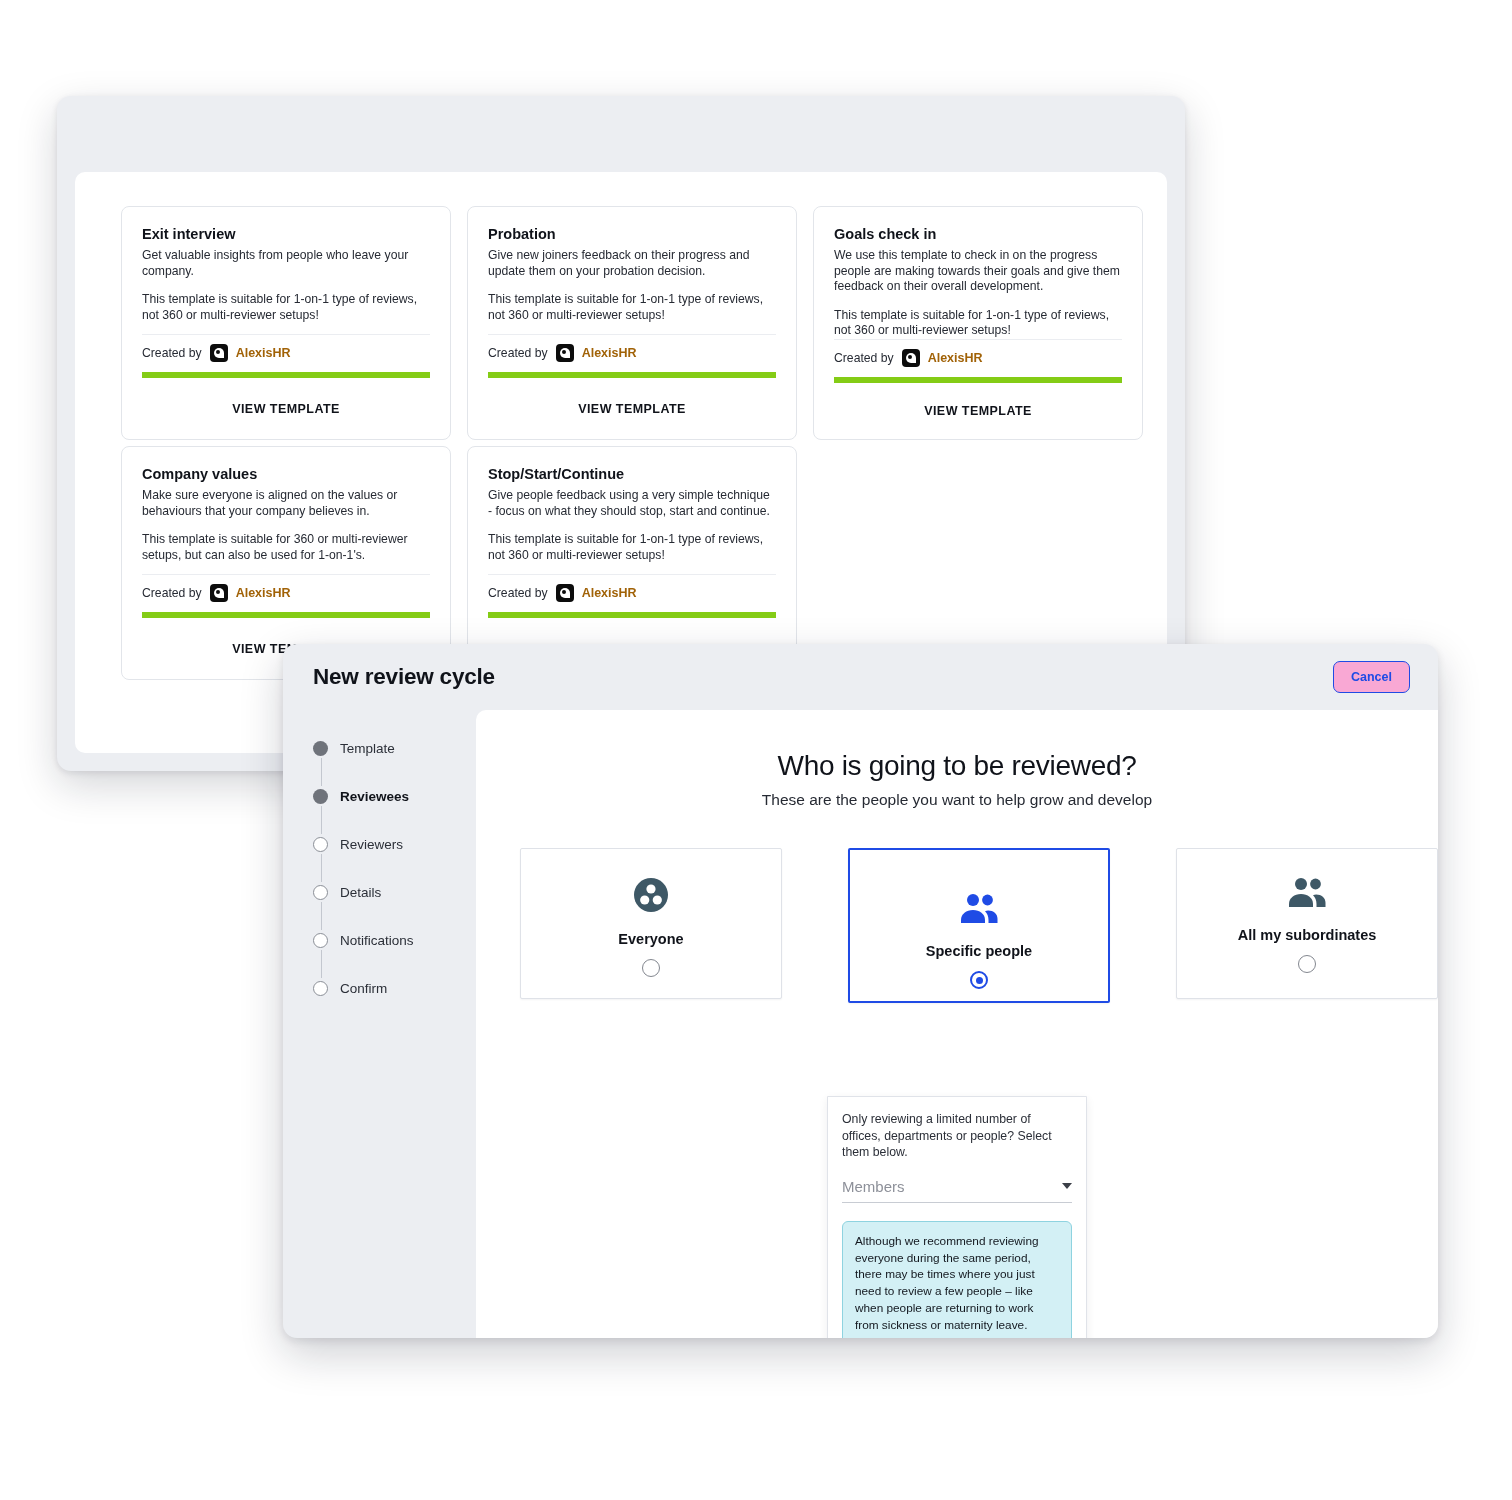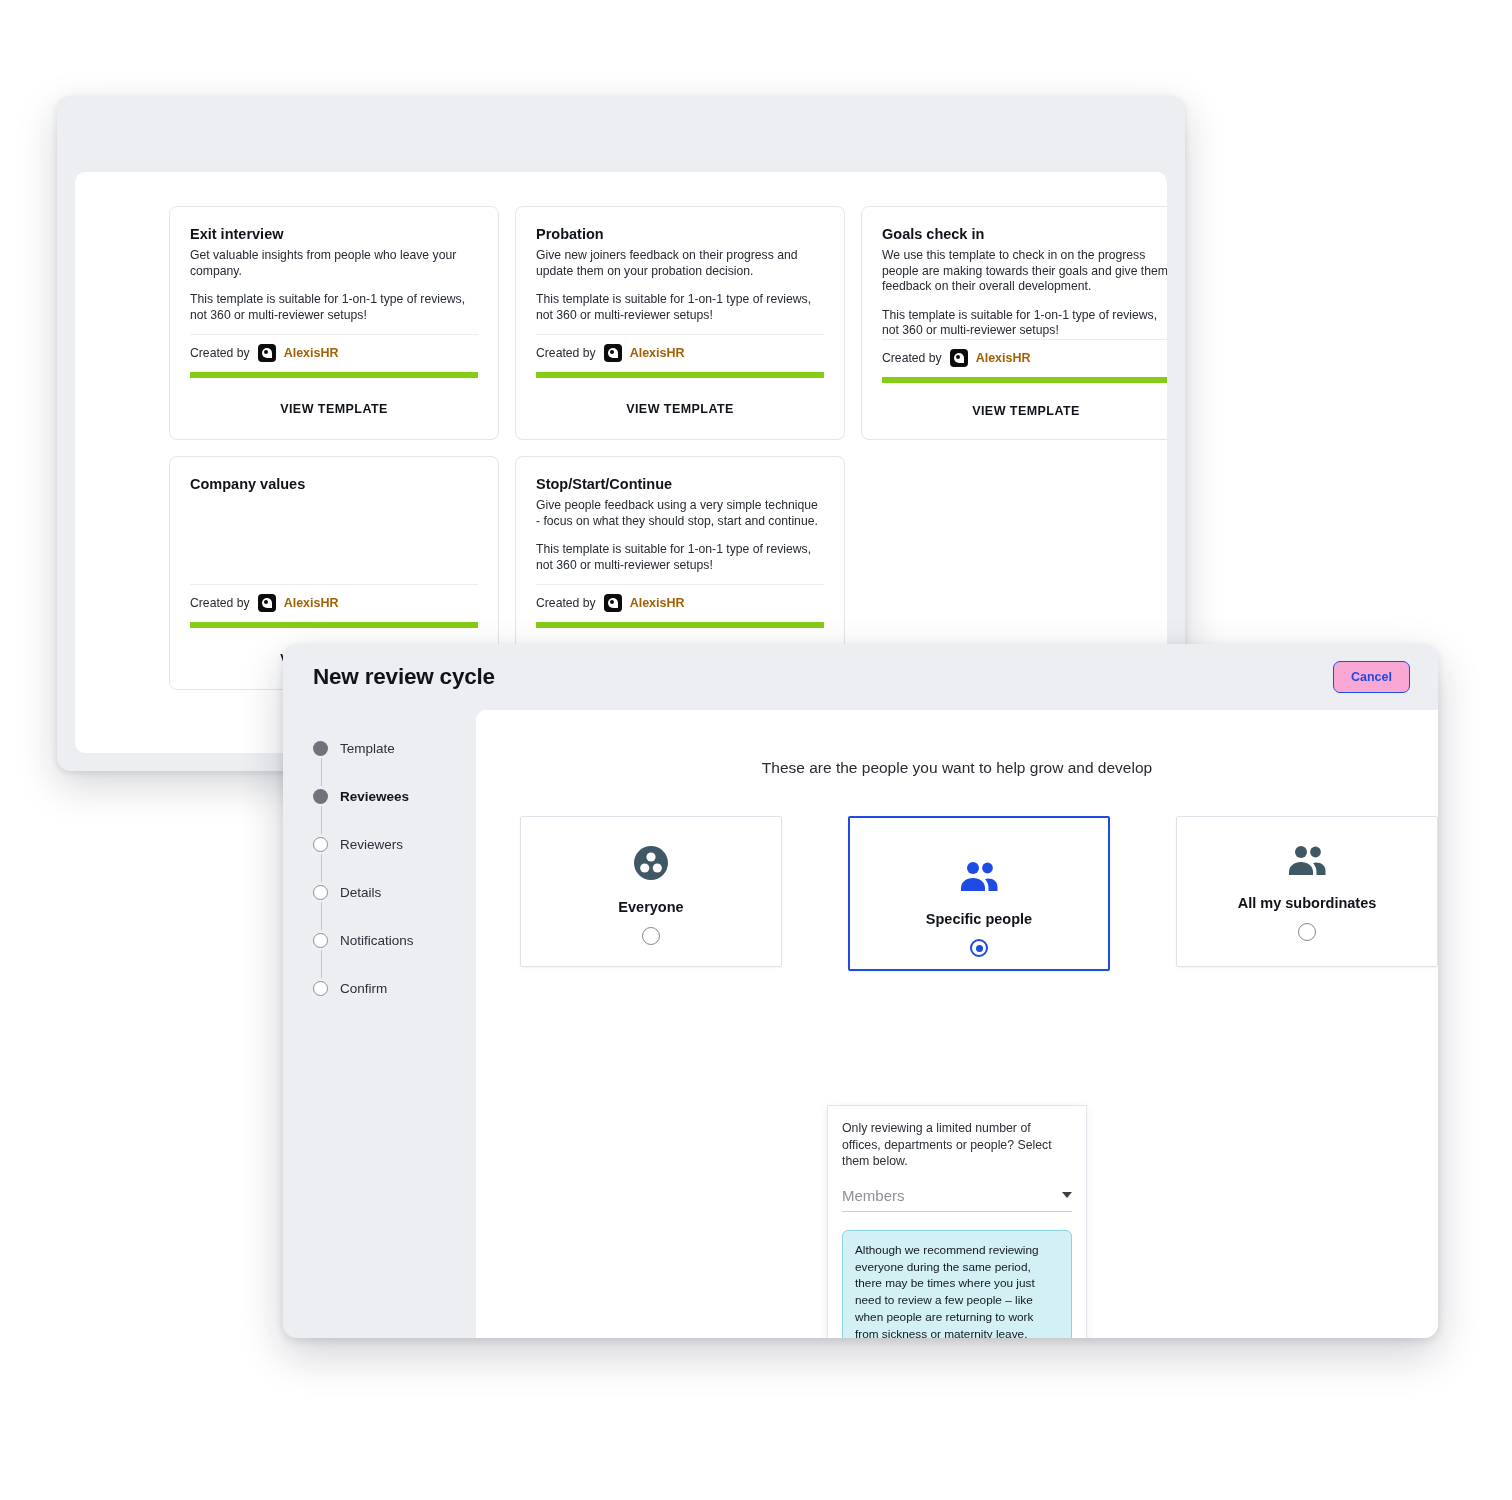--- a/index.html
+++ b/index.html
@@ -62,22 +62,21 @@
     padding: 34px 42px 0 46px;
     overflow: hidden;
   }
   .section-title {
     font-size: 21px; font-weight: 700; color: #10131a;
     margin-bottom: 27px; letter-spacing: -.15px;
   }
   .cards-grid {
     display: grid;
     grid-template-columns: repeat(3, 330px);
-    gap: 16px 16px;
-    margin-left: 48px;
+    gap: 6px 16px;
   }
   .tcard {
     border: 1px solid #e2e5ea; border-radius: 8px;
     background: #fff; padding: 19px 20px 0 20px;
     display: flex; flex-direction: column;
   }
   .tcard.r1 { height: 234px; }
   .tcard.r2 { height: 234px; }
   .tcard-name {
     font-size: 14.5px; font-weight: 700; color: #10131a;
@@ -317,20 +316,24 @@
           <div class="tcard-created">
             <span>Created by</span>
             <span class="logo-mark"></span>
             <span class="logo-word">AlexisHR</span>
           </div>
           <div class="tcard-action">VIEW TEMPLATE</div>
         </div>
 
         <div class="tcard r2">
           <div class="tcard-name">Company values</div>
+          <div class="tcard-desc">
+            <p>Make sure everyone is aligned on the values or behaviours that your company believes in.</p>
+            <p>This template is suitable for 360 or multi-reviewer setups, but can also be used for 1-on-1's.</p>
+          </div>
           <div class="tcard-created">
             <span>Created by</span>
             <span class="logo-mark"></span>
             <span class="logo-word">AlexisHR</span>
           </div>
           <div class="tcard-action">VIEW TEMPLATE</div>
         </div>
 
         <div class="tcard r2">
           <div class="tcard-name">Stop/Start/Continue</div>
@@ -380,20 +383,21 @@
           <span class="step-label">Notifications</span>
         </div>
         <div class="step">
           <span class="dot todo"></span>
           <span class="step-label">Confirm</span>
         </div>
       </div>
 
       <div class="m-panel">
         <div class="panel-inner">
+          <div class="q-title">Who is going to be reviewed?</div>
           <div class="q-sub">These are the people you want to help grow and develop</div>
 
           <div class="options">
 
             <div class="opt">
               <span class="opt-shadowcard"></span>
               <span>
                 <svg width="38" height="38" viewBox="0 0 38 38">
                   <circle cx="19" cy="19" r="17" fill="#3e5866"></circle>
                   <circle cx="19" cy="13" r="4.6" fill="#ffffff"></circle>

